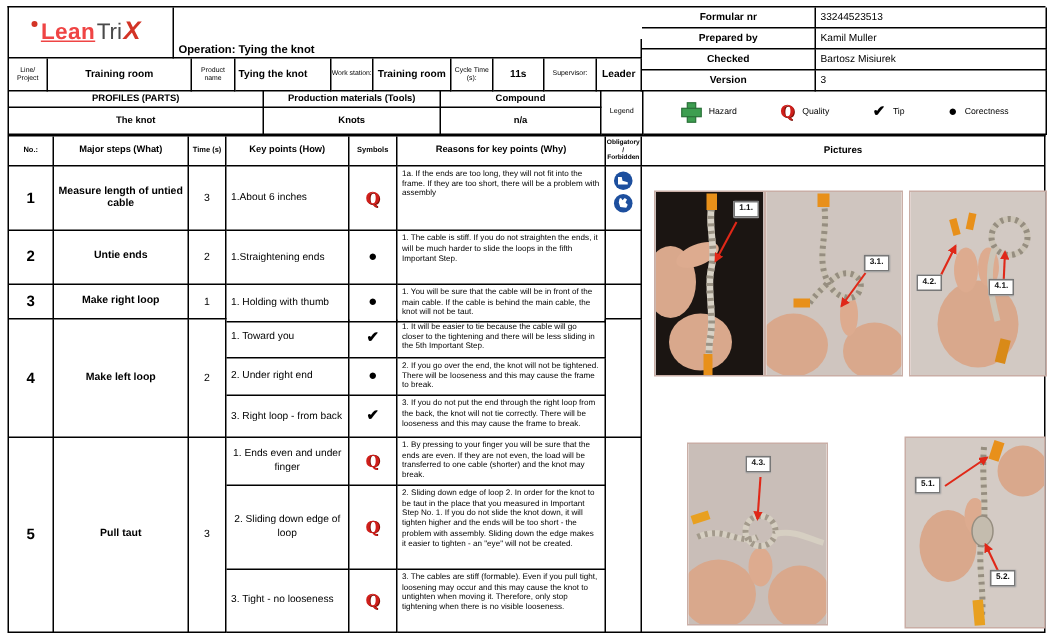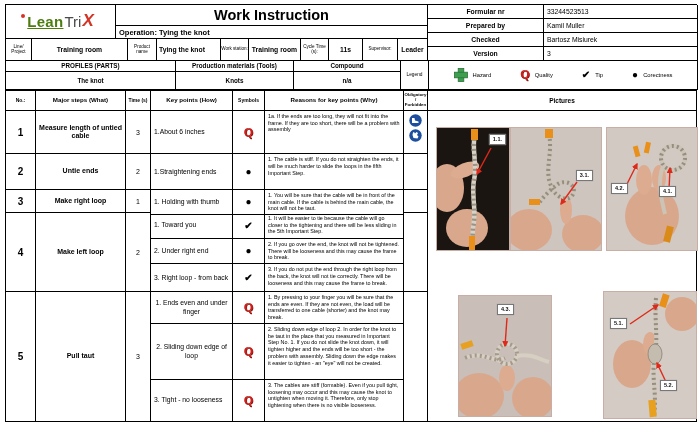--- a/index.html
+++ b/index.html
@@ -7,21 +7,21 @@
          font-family:"Liberation Sans",sans-serif;color:#000;overflow:hidden;}
   .abs{position:absolute;box-sizing:border-box;}
   .cell{box-sizing:border-box;border-right:1px solid #000;border-bottom:1px solid #000;
         display:flex;align-items:center;justify-content:center;overflow:hidden;min-width:0;}
   .lt{justify-content:flex-start;text-align:center;}
   .tiny{font-size:4.6px;line-height:1.05;text-align:center;}
   
   .hdr{left:5px;top:4px;width:692px;height:56px;border-left:1px solid #000;border-top:1px solid #000;}
   .logo-cell{left:0;top:0;width:110px;height:34px;}
   .logo{display:flex;align-items:center;gap:1px;}
-  .lg-lean{font-size:15px;font-weight:bold;color:#4d7c0f;letter-spacing:.3px;text-decoration:underline;}
+  .lg-lean{font-size:15px;font-weight:bold;color:#ef4444;letter-spacing:.3px;text-decoration:underline;}
   .lg-tri{font-size:15px;color:#4a4a4a;}
   .lg-x{font-size:17px;font-weight:bold;color:#d33426;font-style:italic;position:relative;top:-1px;}
   .lg-dot{position:absolute;width:4px;height:4px;border-radius:50%;background:#d33426;margin-left:-6px;margin-top:-12px;}
   .wi-title{left:110px;top:0;width:312px;height:21px;font-size:14.5px;font-weight:bold;}
   .op-row{left:110px;top:21px;width:312px;height:13px;font-size:7.5px;font-weight:bold;padding-left:3px;}
   .info-row{left:0;top:34px;width:422px;height:22px;display:flex;}
   .info-row .cell{height:22px;}
   .ival{font-size:6.8px;font-weight:bold;text-align:center;}
   .meta-label{left:422px;width:116px;height:14px;font-size:6.8px;font-weight:bold;}
   .meta-value{left:538px;width:154px;height:14px;font-size:6.8px;padding-left:3px;}
@@ -79,21 +79,20 @@
 
   <div class="abs hdr">
     <div class="abs cell logo-cell">
       <div class="logo">
         <span class="lg-lean">Lean</span>
           <span class="lg-tri">Tri</span>
           <span class="lg-x">X</span>
           <span class="lg-dot"></span>
       </div>
     </div>
-    <div class="abs cell wi-title">Work Instruction</div>
     <div class="abs cell lt op-row">Operation: Tying the knot</div>
 
     <div class="abs info-row">
       <div class="cell tiny" style="width:26px">Line/ Project</div>
       <div class="cell ival" style="width:96px">Training room</div>
       <div class="cell tiny" style="width:29px">Product name</div>
       <div class="cell ival lt" style="width:64px;padding-left:2px">Tying the knot</div>
       <div class="cell tiny" style="width:28px">Work station:</div>
       <div class="cell ival" style="width:52px">Training room</div>
       <div class="cell tiny" style="width:28px">Cycle Time (s):</div>

